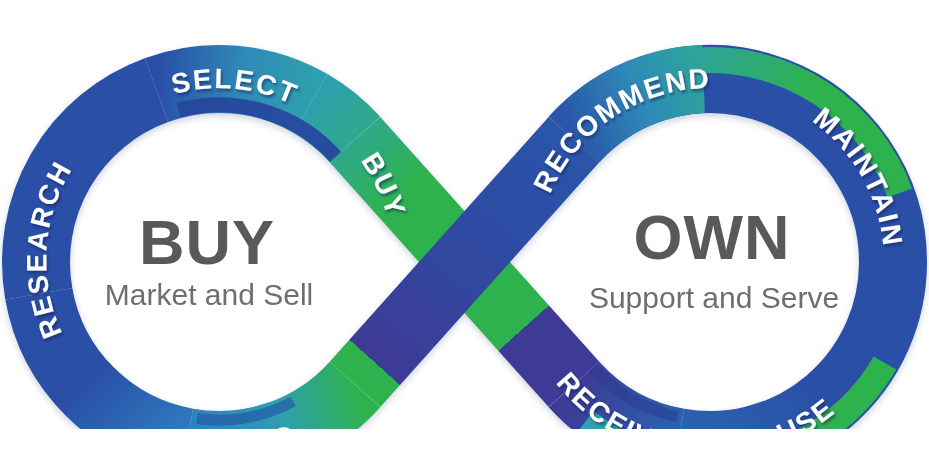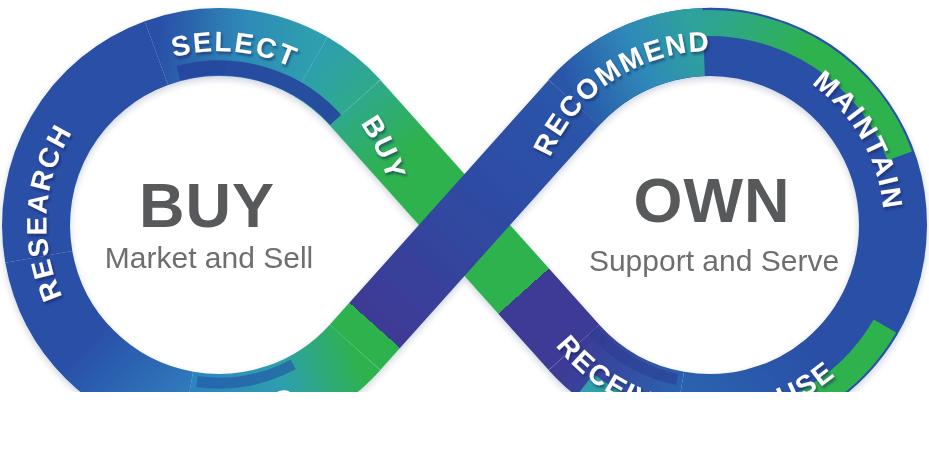--- a/index.html
+++ b/index.html
@@ -1,19 +1,20 @@
 <!DOCTYPE html>
 <html><head>
 <meta charset="utf-8">
 <style>
   html, body { margin: 0; padding: 0; background: #ffffff; }
   .stage {
     width: 929px; height: 392px; position: relative; overflow: hidden;
     background: #ffffff;
     font-family: "Liberation Sans", sans-serif;
+    margin-top: 37px;
   }
   svg { display: block; }
   .ribbon-label {
     fill: #ffffff;
     font-family: "Liberation Sans", sans-serif;
     font-weight: 700;
     font-size: 28px;
     letter-spacing: 2px;
   }
   .loop-heading {

